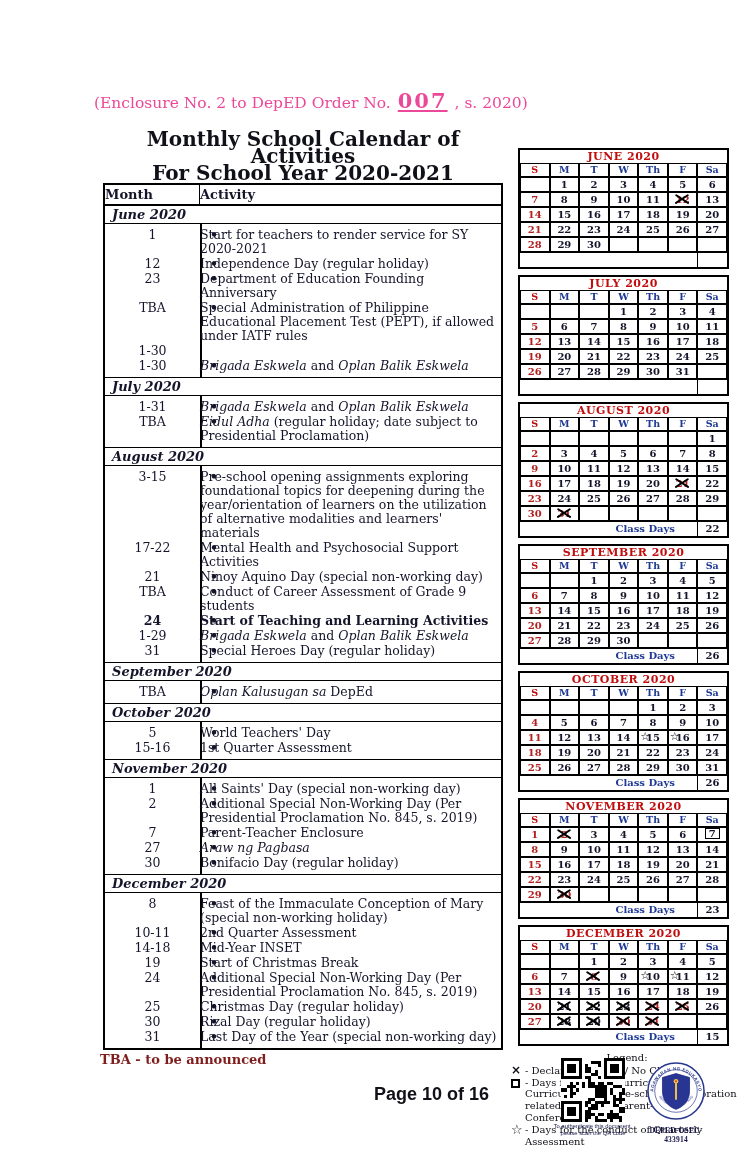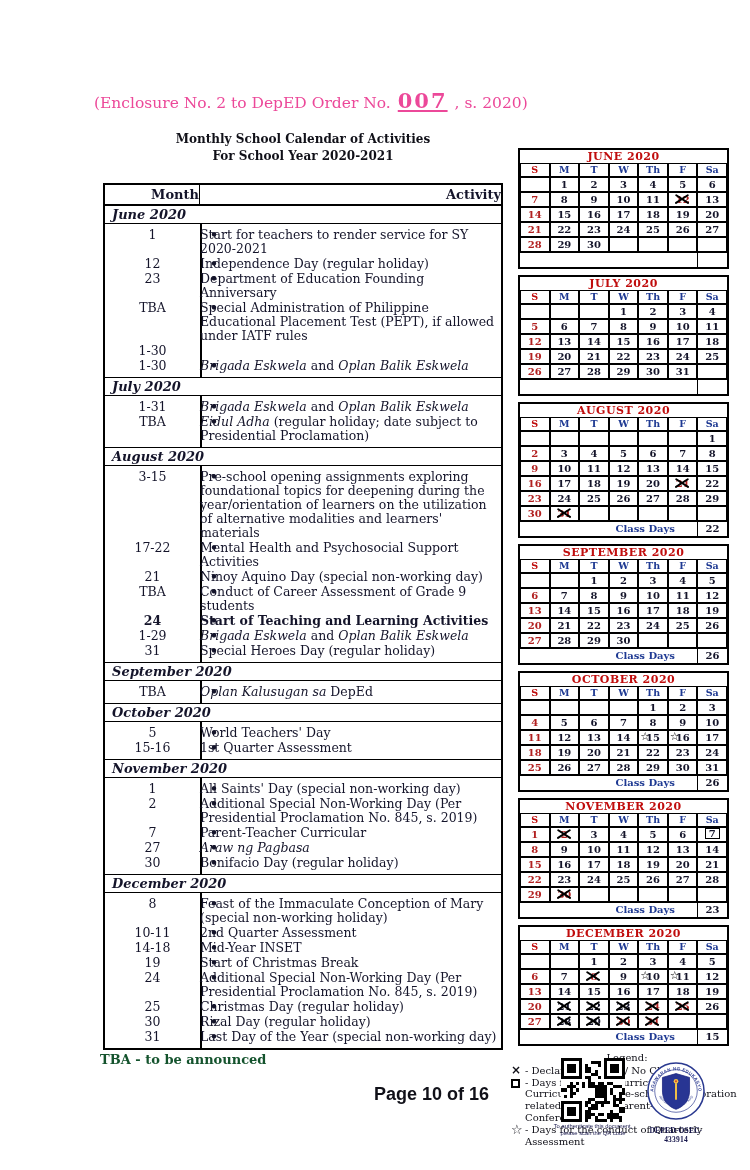--- a/index.html
+++ b/index.html
@@ -3,41 +3,41 @@
 <meta charset="utf-8">
 <style>
   html,body{margin:0;padding:0;background:#fff;}
   .page{position:relative;width:750px;height:1170px;background:#fff;overflow:hidden;
         font-family:"DejaVu Serif",serif;color:#14142a;}
 
   
   .enclosure{position:absolute;left:94px;top:88px;font-size:15.5px;color:#ec4899;white-space:nowrap;}
   .order-no{font-size:21px;font-weight:bold;text-decoration:underline;letter-spacing:2px;margin:0 2px;}
   .doc-title{position:absolute;left:103px;top:131px;width:400px;text-align:center;
-             font-weight:bold;font-size:12px;line-height:17px;color:#101018;}
+             font-weight:bold;font-size:20px;line-height:17px;color:#101018;}
 
   
   .left-col{position:absolute;left:103px;top:183px;width:400px;}
   .main-table{border:2px solid #000;font-size:12.5px;background:#fff;}
   .thead{display:flex;border-bottom:2px solid #000;font-weight:bold;}
-  .th{text-align:right;padding:2px 0;font-size:13px;}
+  .th{text-align:left;padding:2px 0;font-size:13px;}
   .month-col{width:95px;border-right:1.5px solid #000;box-sizing:border-box;}
   .act-col{flex:1;}
   .sec-band{border-bottom:1.5px solid #000;font-weight:bold;font-style:italic;
             font-size:13px;padding:1px 0 1px 7px;}
   .sec-body{position:relative;padding:3px 0;border-bottom:1.5px solid #000;}
   .sec-body:last-child{border-bottom:none;}
   .sec-body::before{content:"";position:absolute;left:95px;top:0;bottom:0;width:1.5px;background:#000;}
   .t-row{display:flex;margin:1px 0;}
   .t-date{width:95px;flex:none;text-align:center;line-height:14px;}
   .t-act{flex:1;padding-right:4px;line-height:14px;position:relative;}
   .t-act::before{content:"\2022";position:absolute;left:10px;top:0;font-weight:bold;}
   .i{font-style:italic;}
   .b{font-weight:bold;}
-  .footnote{font-weight:bold;font-size:13px;color:#14532d;margin-top:2px;margin-left:-3px;}
+  .footnote{font-weight:bold;font-size:13px;color:#7f1d1d;margin-top:2px;margin-left:-3px;}
 
   
   .right-col{position:absolute;left:518px;top:148px;width:211px;}
   .cal{border:2px solid #000;margin-bottom:6px;background:#fff;box-sizing:border-box;}
   .cal-title{text-align:center;font-weight:bold;font-size:11px;letter-spacing:.5px;
              color:var(--red,#c00d0d);padding:1px 0 0 0;line-height:12px;}
   .cal-grid{display:grid;grid-template-columns:repeat(7,1fr);}
   .dh{border:1px solid #000;text-align:center;font-weight:bold;font-size:9.5px;
       color:var(--blue,#1f3a93);line-height:12px;height:12px;}
   .dh.sun{color:var(--red,#c00d0d);}
@@ -192,21 +192,21 @@
             <div class="t-row">
               <div class="t-date">1</div>
               <div class="t-act"><span>All Saints' Day (special non-working day)</span></div>
             </div>
             <div class="t-row">
               <div class="t-date">2</div>
               <div class="t-act"><span>Additional Special Non-Working Day (Per Presidential Proclamation No. 845, s. 2019)</span></div>
             </div>
             <div class="t-row">
               <div class="t-date">7</div>
-              <div class="t-act"><span>Parent-Teacher Curricular</span></div>
+              <div class="t-act"><span>Parent-Teacher Enclosure</span></div>
             </div>
             <div class="t-row">
               <div class="t-date">27</div>
               <div class="t-act"><span class="i ">Araw ng Pagbasa</span></div>
             </div>
             <div class="t-row">
               <div class="t-date">30</div>
               <div class="t-act"><span>Bonifacio Day  (regular holiday)</span></div>
             </div>
           </div>

